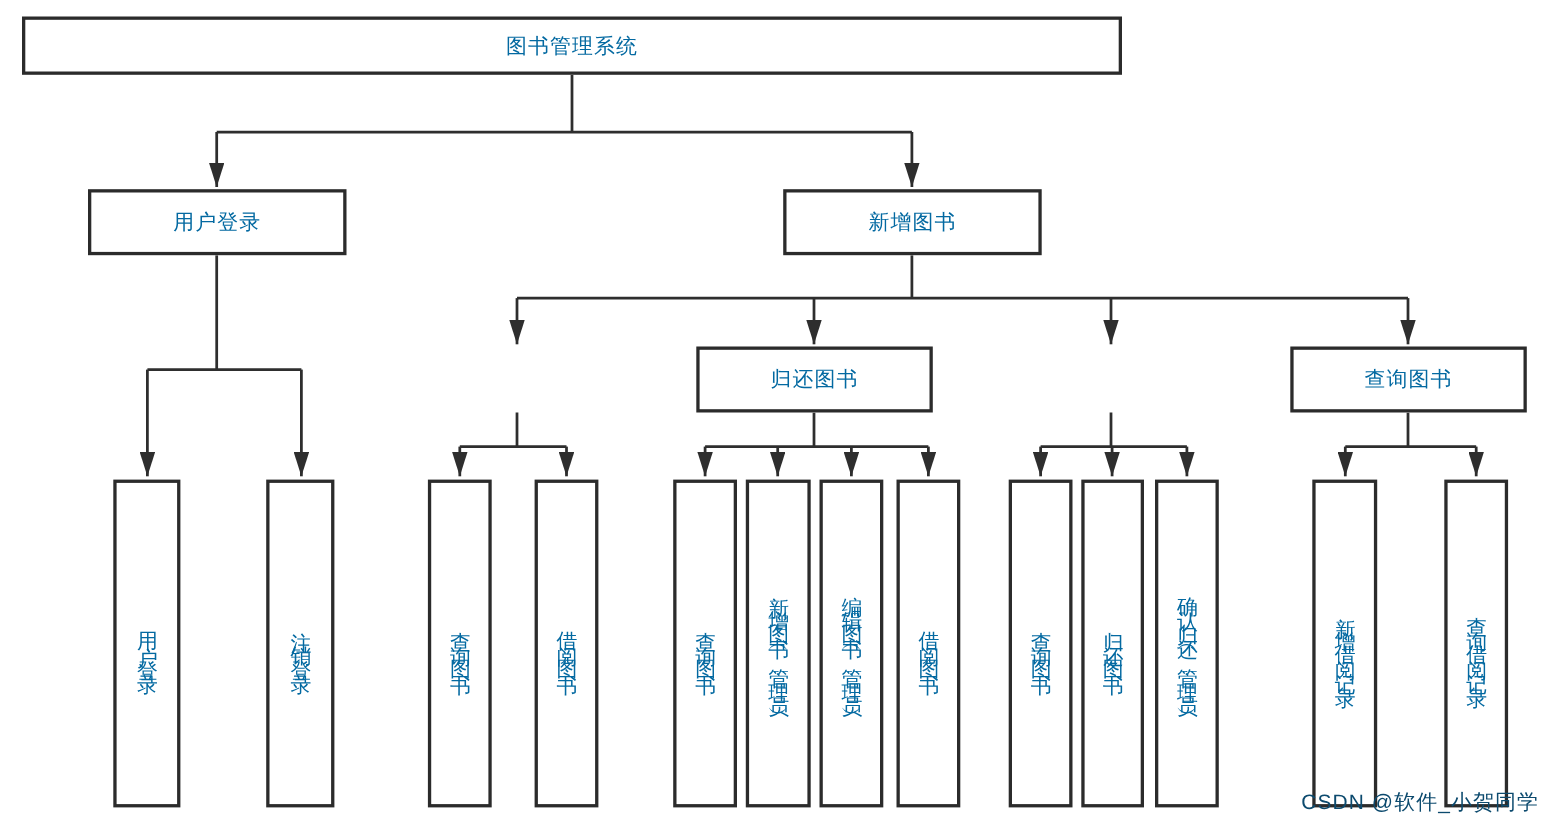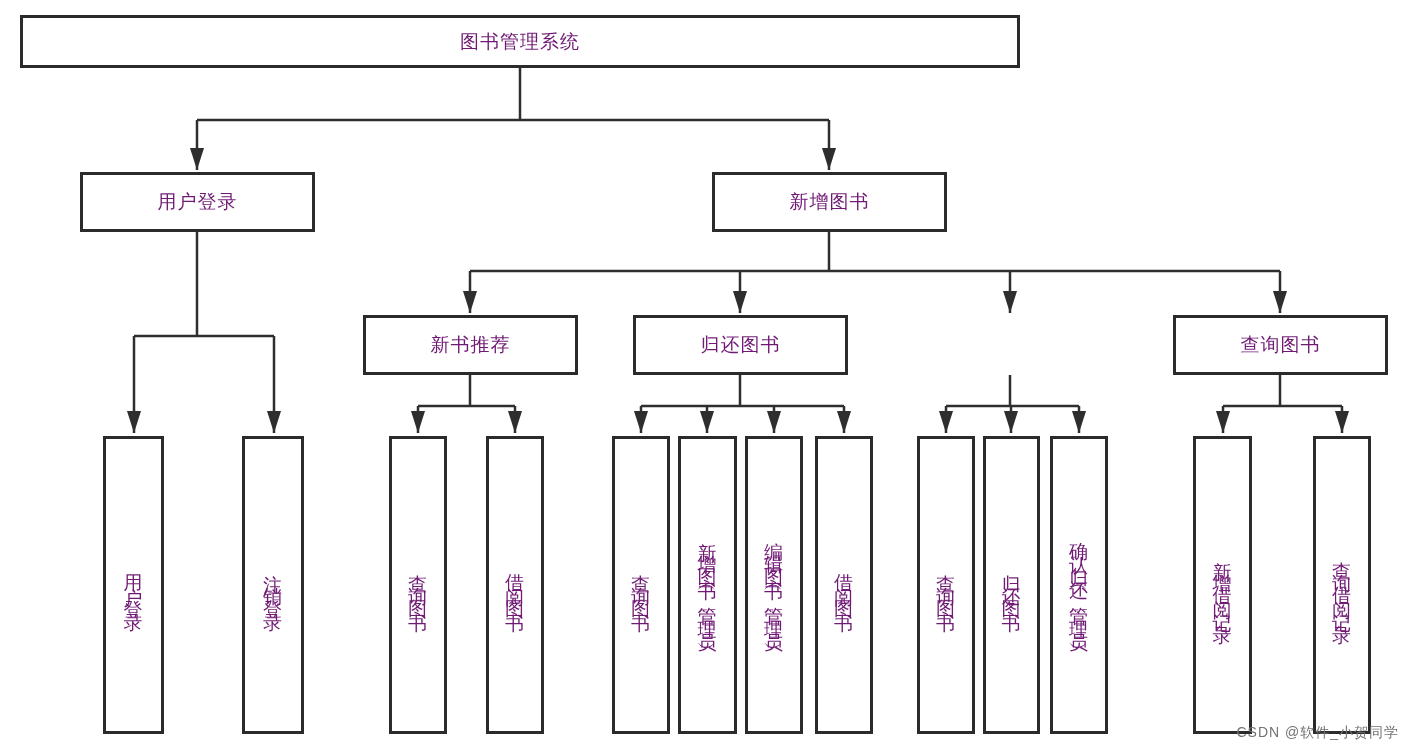--- a/index.html
+++ b/index.html
@@ -7,21 +7,21 @@
     width:1405px;height:747px;position:relative;overflow:hidden;
     background:#ffffff;
     font-family:"Liberation Sans","DejaVu Sans",sans-serif;
   }
   #canvas{position:absolute;inset:0;width:1405px;height:747px;}
   svg.lines{position:absolute;left:0;top:0;pointer-events:none;}
   .node{
     position:absolute;box-sizing:border-box;
     border:3px solid #2b2b2b;background:#ffffff;
     display:flex;align-items:center;justify-content:center;
-    font-size:19px;color:#701a75;letter-spacing:1px;
+    font-size:19px;color:#0369a1;letter-spacing:1px;
     white-space:nowrap;
   }
   .node.v{
     writing-mode:vertical-lr;text-orientation:mixed;
     letter-spacing:13px;white-space:normal;line-height:1;
     padding:4px 0;
   }
   
   .n-root{left:20px;top:15px;width:1000px;height:53px;border-width:3px;}
   
@@ -43,21 +43,21 @@
   .n-l-bb-add  {left:678px;width:59px;}
   .n-l-bb-edit {left:745px;width:58px;}
   .n-l-bb-borrow{left:815px;width:58px;}
   .n-l-cb-query{left:917px;width:58px;}
   .n-l-cb-return{left:983px;width:57px;}
   .n-l-cb-confirm{left:1050px;width:58px;}
   .n-l-br-add  {left:1193px;width:59px;}
   .n-l-br-query{left:1313px;width:58px;}
   .watermark{
     position:absolute;right:6px;bottom:5px;z-index:5;
-    font-size:14px;color:#737373;letter-spacing:1px;
+    font-size:19px;color:#0c4a6e;letter-spacing:1px;
   }
 </style>
 </head>
 <body>
 
 <div id="canvas">
 
   <svg class="lines" width="1405" height="747" viewBox="0 0 1405 747">
     <defs>
       <marker id="ah" markerUnits="userSpaceOnUse" markerWidth="22" markerHeight="14" viewBox="0 0 22 14" refX="22" refY="7" orient="auto">
@@ -94,21 +94,20 @@
       <path d="M1223 406 V433" marker-end="url(#ah)"></path>
       <path d="M1342 406 V433" marker-end="url(#ah)"></path>
     </g>
   </svg>
 
   <div class="node n-root">图书管理系统</div>
 
   <div class="node n-user-login">用户登录</div>
   <div class="node n-book-mgmt">新增图书</div>
 
-  <div class="node lvl3 n-new-book">新书推荐</div>
   <div class="node lvl3 n-book-borrow">归还图书</div>
   <div class="node lvl3 n-borrow-rec">查询图书</div>
 
   <div class="node v leaf n-l-login">用户登录</div>
   <div class="node v leaf n-l-logout">注销登录</div>
 
   <div class="node v leaf n-l-nb-query">查询图书</div>
   <div class="node v leaf n-l-nb-borrow">借阅图书</div>
 
   <div class="node v leaf n-l-bb-query">查询图书</div>

